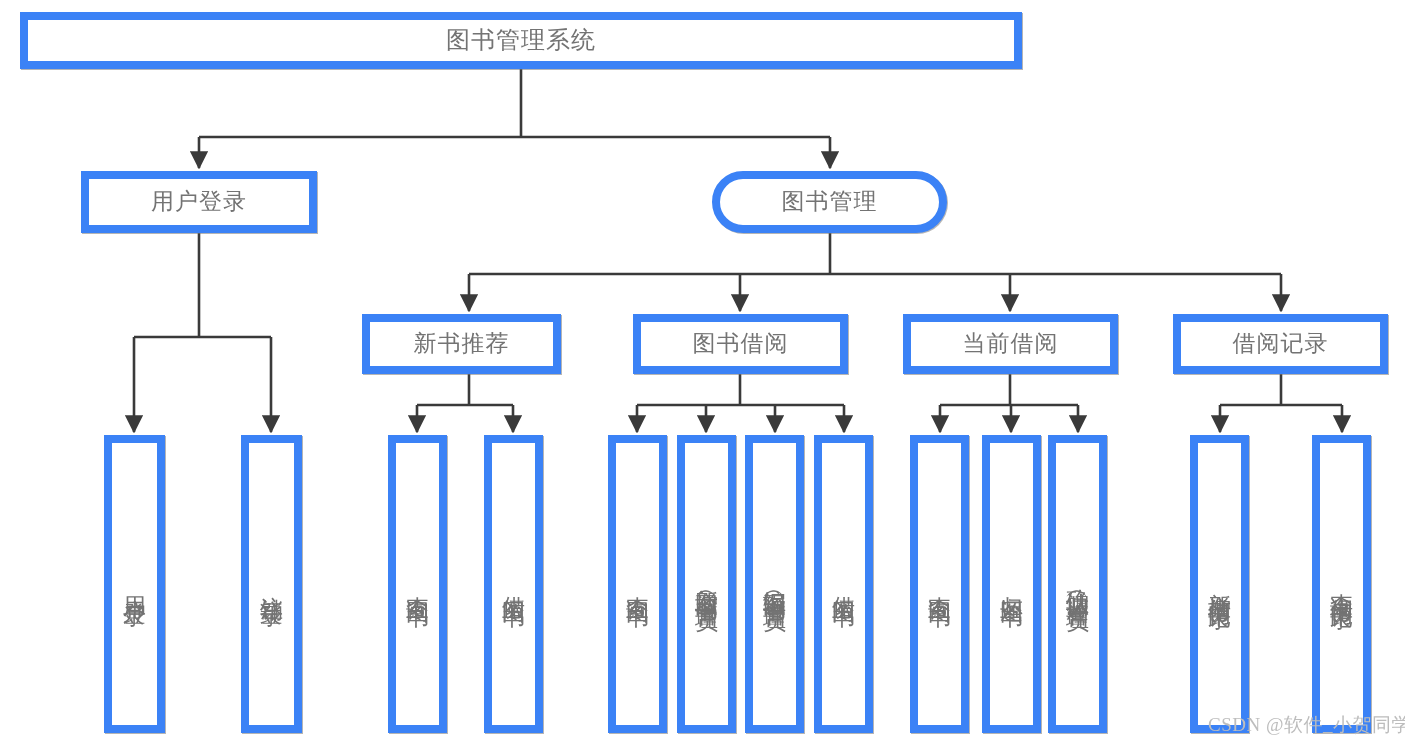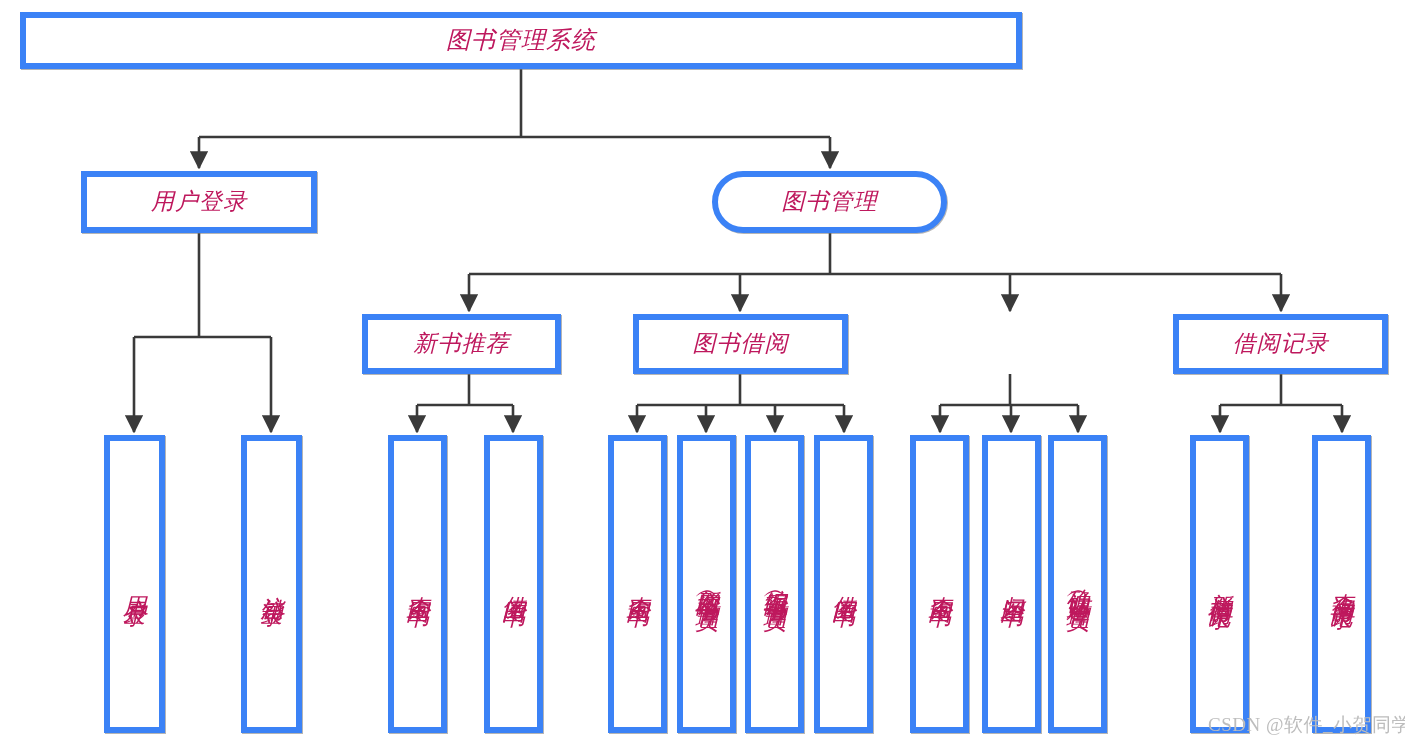--- a/index.html
+++ b/index.html
@@ -21,28 +21,27 @@
     position: absolute;
     left: 0;
     top: 0;
     width: 1405px;
     height: 747px;
     pointer-events: none;
   }
   .node {
     position: absolute;
     box-sizing: border-box;
-    border: 6px solid #3b82f6;
+    border: 8px solid #3b82f6;
     background: #ffffff;
     display: flex;
     align-items: center;
     justify-content: center;
-    color: #be185d;
+    color: #737373;
     box-shadow: 1px 1px 0 rgba(120,120,120,0.55);
-    font-style: italic;
   }
   .node.horiz {
     font-size: 23px;
     line-height: 1.2;
     letter-spacing: 1px;
   }
   .node.root {
     font-size: 24px;
   }
   .node.vert {
@@ -135,20 +134,23 @@
   <div class="node horiz" style="left: 712px; top: 171px; width: 235px; height: 62px; border-radius: 31px;">
     <span>图书管理</span>
   </div>
 
   <div class="node horiz" style="left: 362px; top: 314px; width: 199px; height: 60px;">
     <span>新书推荐</span>
   </div>
   <div class="node horiz" style="left: 633px; top: 314px; width: 215px; height: 60px; align-items: center;">
     <span>图书借阅</span>
   </div>
+  <div class="node horiz" style="left: 903px; top: 314px; width: 215px; height: 60px;">
+    <span>当前借阅</span>
+  </div>
   <div class="node horiz" style="left: 1173px; top: 314px; width: 215px; height: 60px;">
     <span>借阅记录</span>
   </div>
 
   <div class="node vert" style="left: 104px; top: 435px; width: 61px; height: 298px;">
     <span class="vtext">用户登录</span>
   </div>
   <div class="node vert" style="left: 241px; top: 435px; width: 61px; height: 298px;">
     <span class="vtext">注销登录</span>
   </div>

